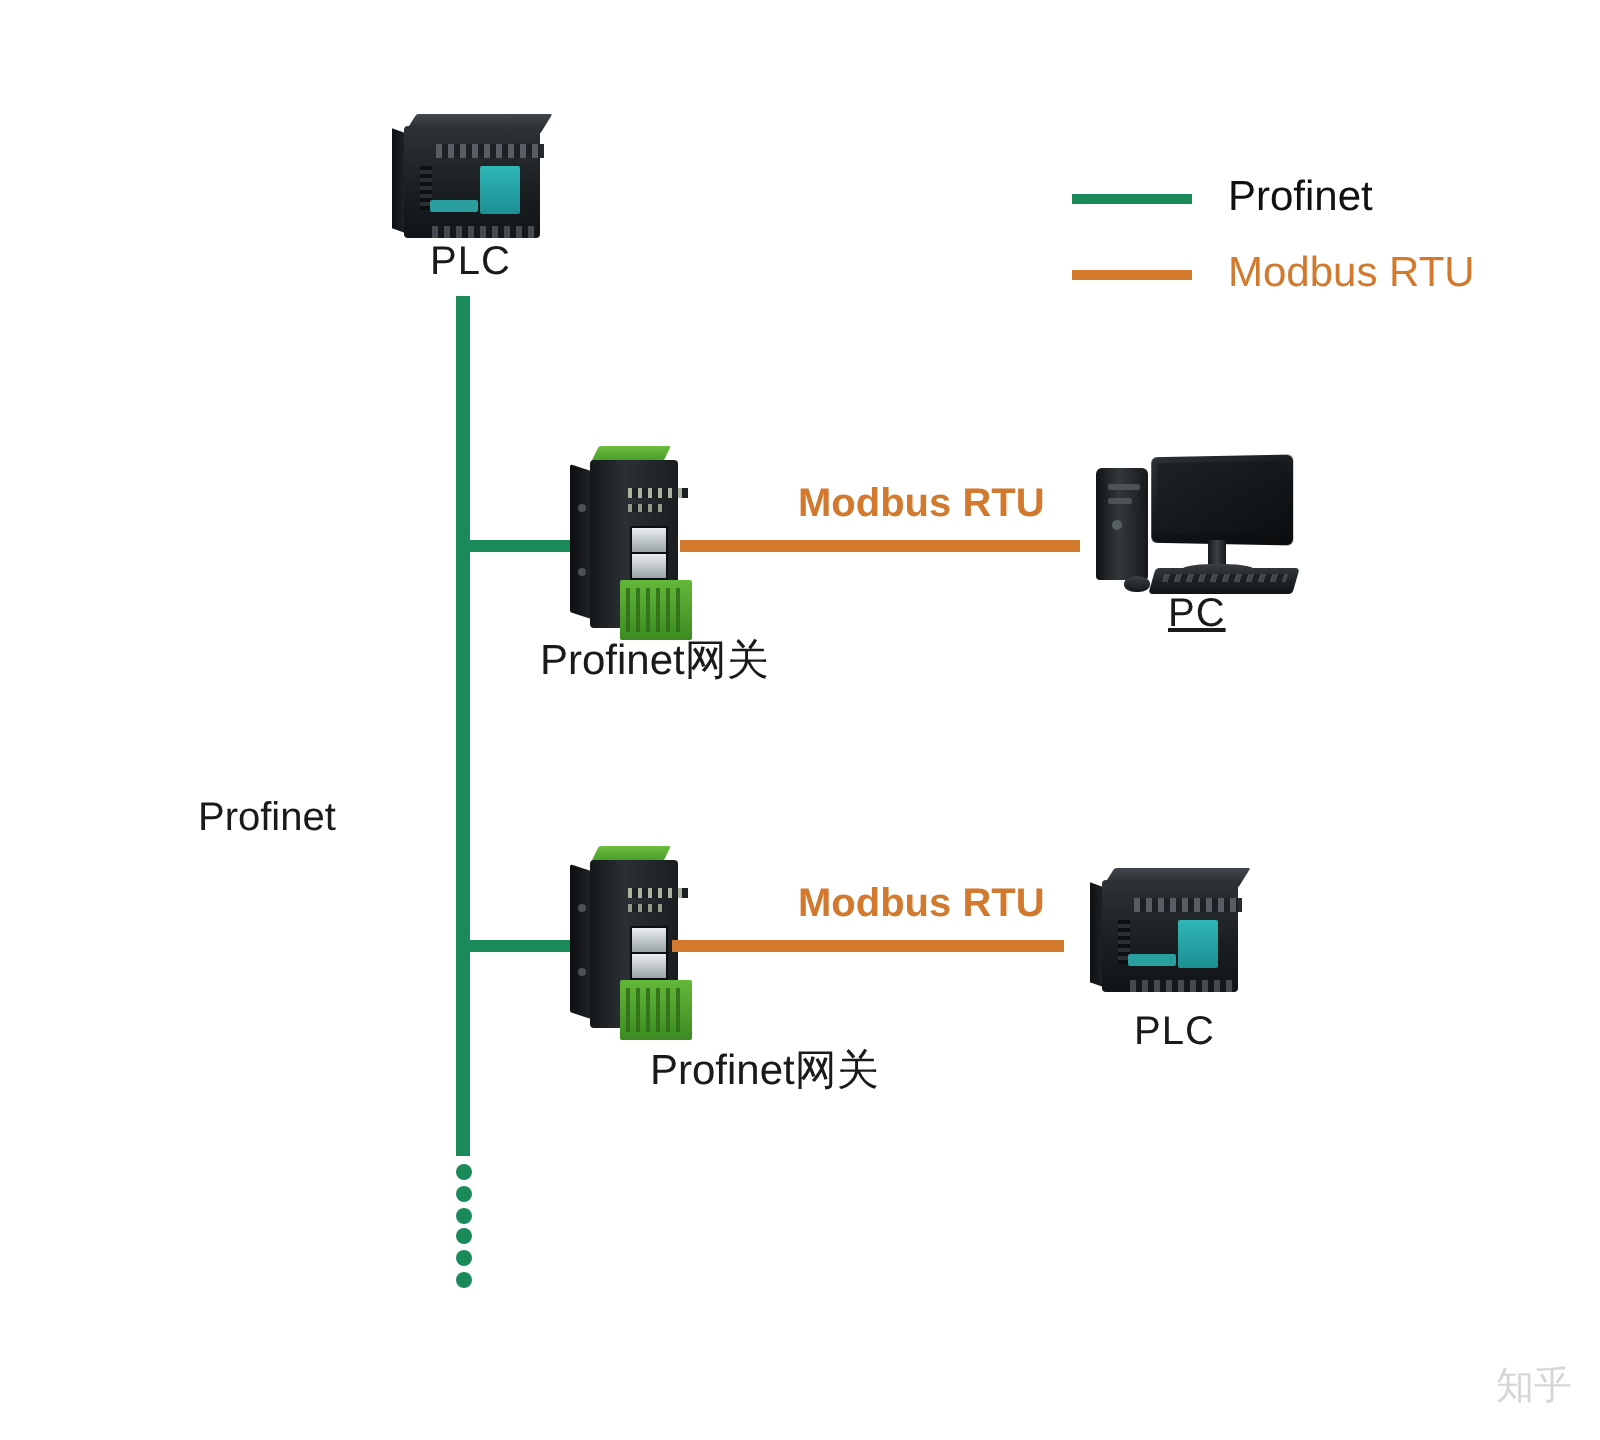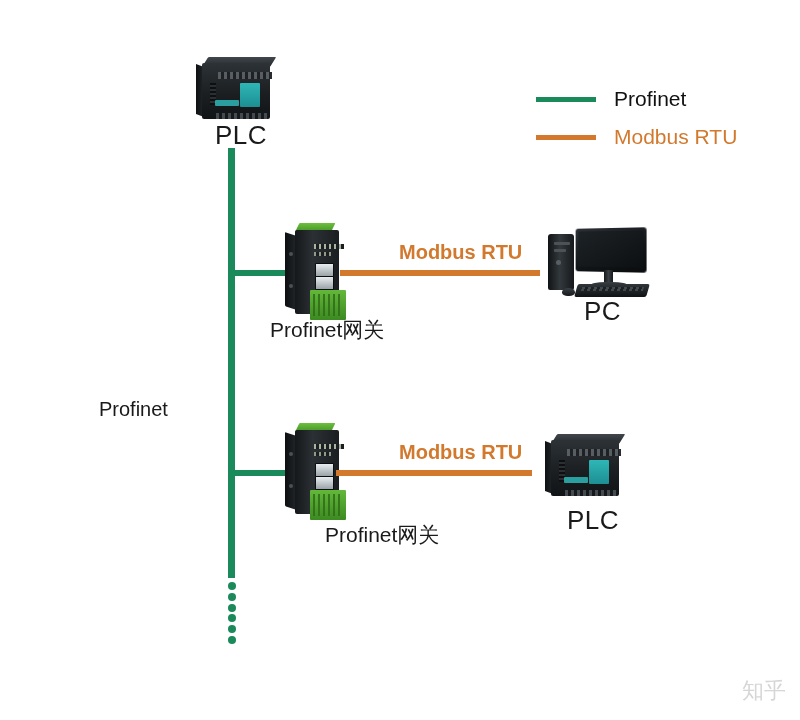--- a/index.html
+++ b/index.html
@@ -57,21 +57,21 @@
   }
 
   
   .label {
     position: absolute;
     color: #1a1a1a;
     white-space: nowrap;
     font-weight: 400;
   }
   .label-device {
-    font-size: 26px;
+    font-size: 20px;
     letter-spacing: 0.5px;
   }
   .label-gateway {
     font-size: 21px;
   }
   .label-trunk {
     font-size: 20px;
   }
   .label-orange {
     position: absolute;
@@ -113,21 +113,21 @@
     right: 14px;
     bottom: 14px;
     display: flex;
     align-items: center;
     gap: 10px;
     color: #d6d6d6;
     font-size: 22px;
     white-space: nowrap;
     user-select: none;
   }
-  .wm-logo { font-size: 22px; color: #d6d6d6; text-align: right; }
+  .wm-logo { font-size: 19px; color: #d6d6d6; text-align: right; }
 
   
 
   
   .plc {
     position: absolute;
     width: 78px;
     height: 66px;
   }
   .plc .body {
@@ -409,21 +409,21 @@
       <div class="tower-dot"></div>
     </div>
     <div class="mon">
       <div class="mon-screen"></div>
     </div>
     <div class="mon-neck"></div>
     <div class="mon-base"></div>
     <div class="mouse"></div>
     <div class="kbd"></div>
   </div>
-  <div class="label label-device" style="left:584px; top:296px;">PC</div>
+  <div class="label label-device" style="left:584px; top:296px;text-decoration:underline;">PC</div>
 
   <div class="branch-green" style="left:231px; top:470px; width:58px;"></div>
 
   <div class="gw" style="left:283px; top:422px;">
     <div class="left-rail"></div>
     <div class="green-top"></div>
     <div class="chassis">
       <div class="leds"></div>
       <div class="leds2"></div>
       <div class="rj45"></div>

